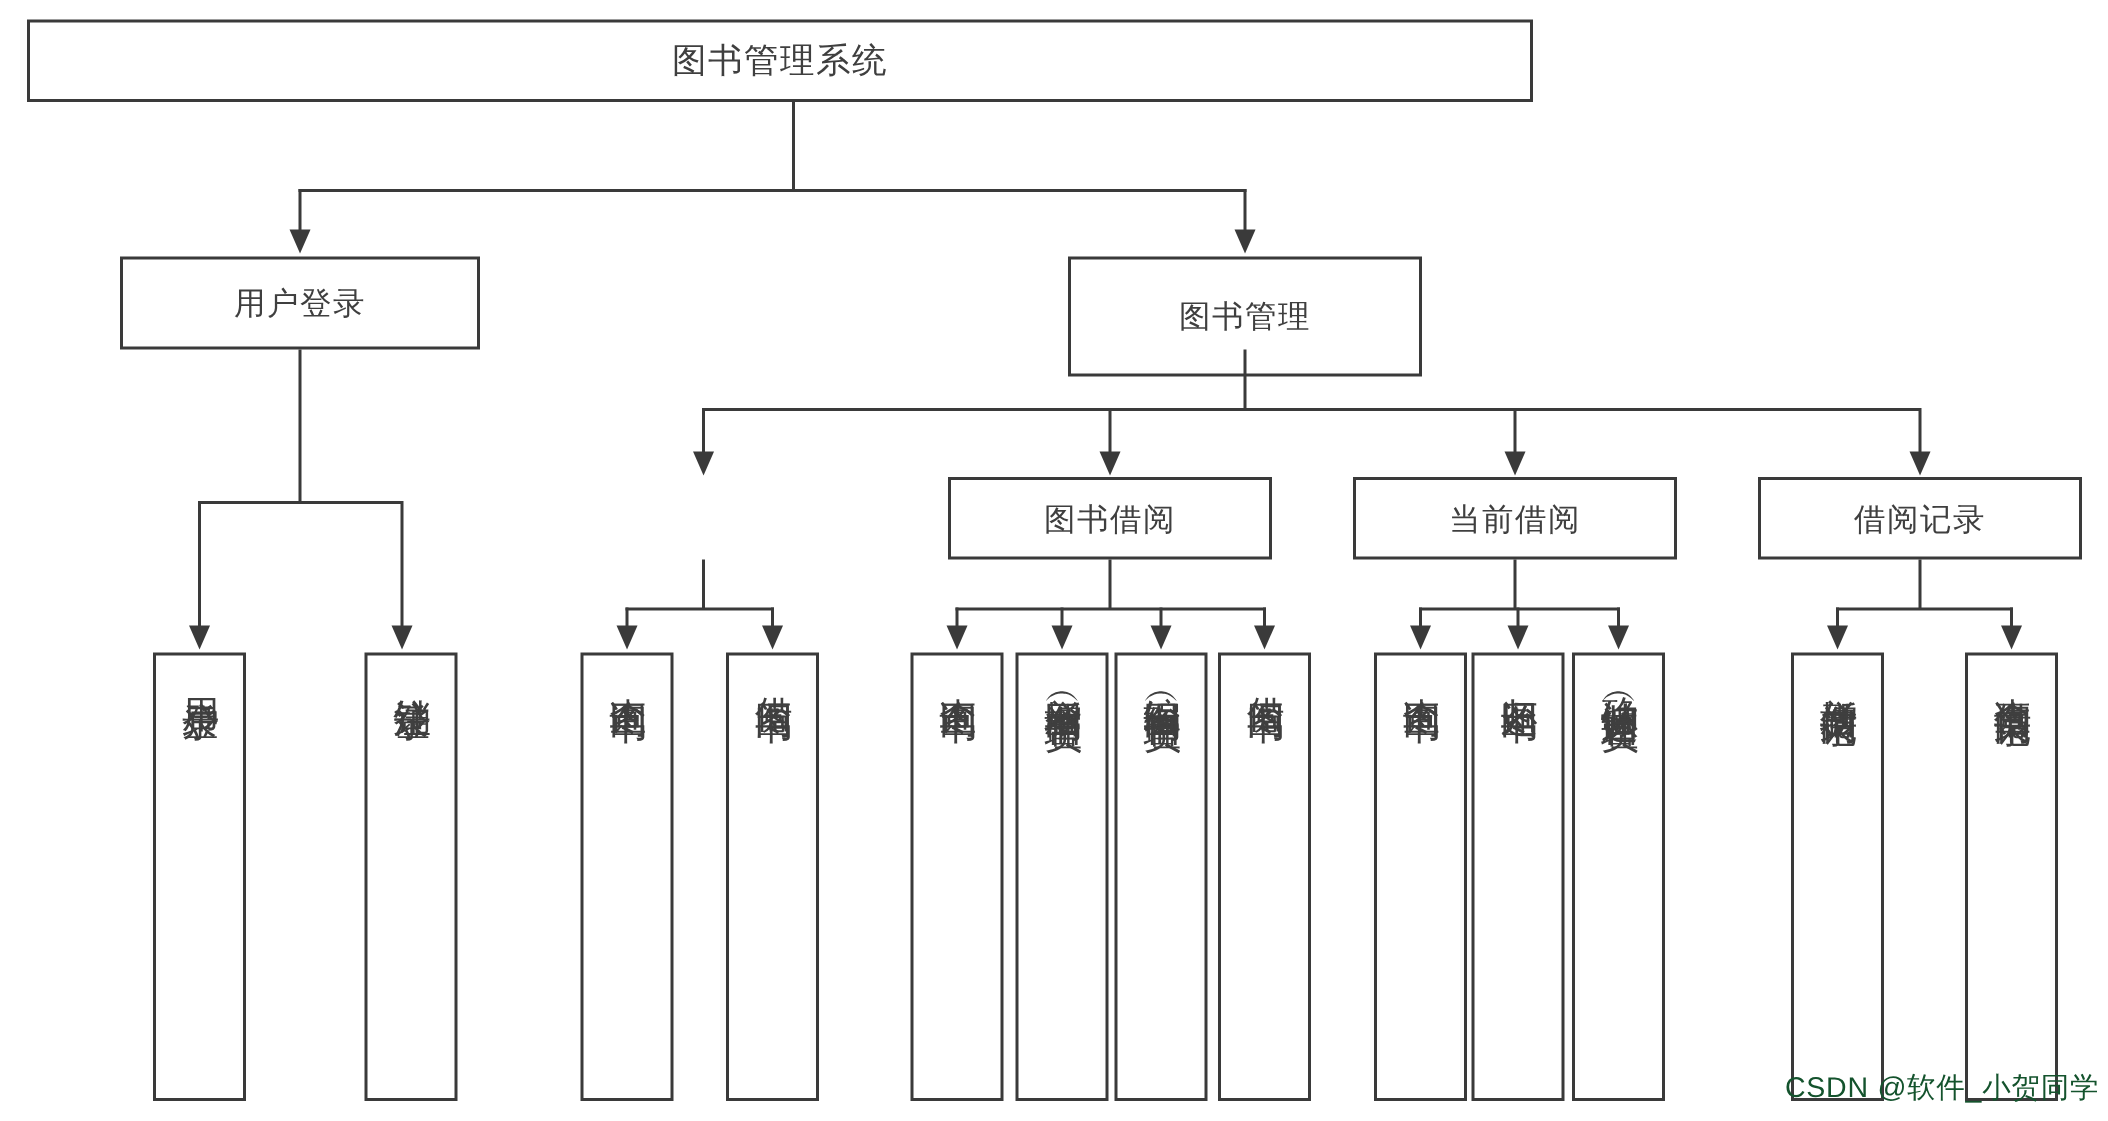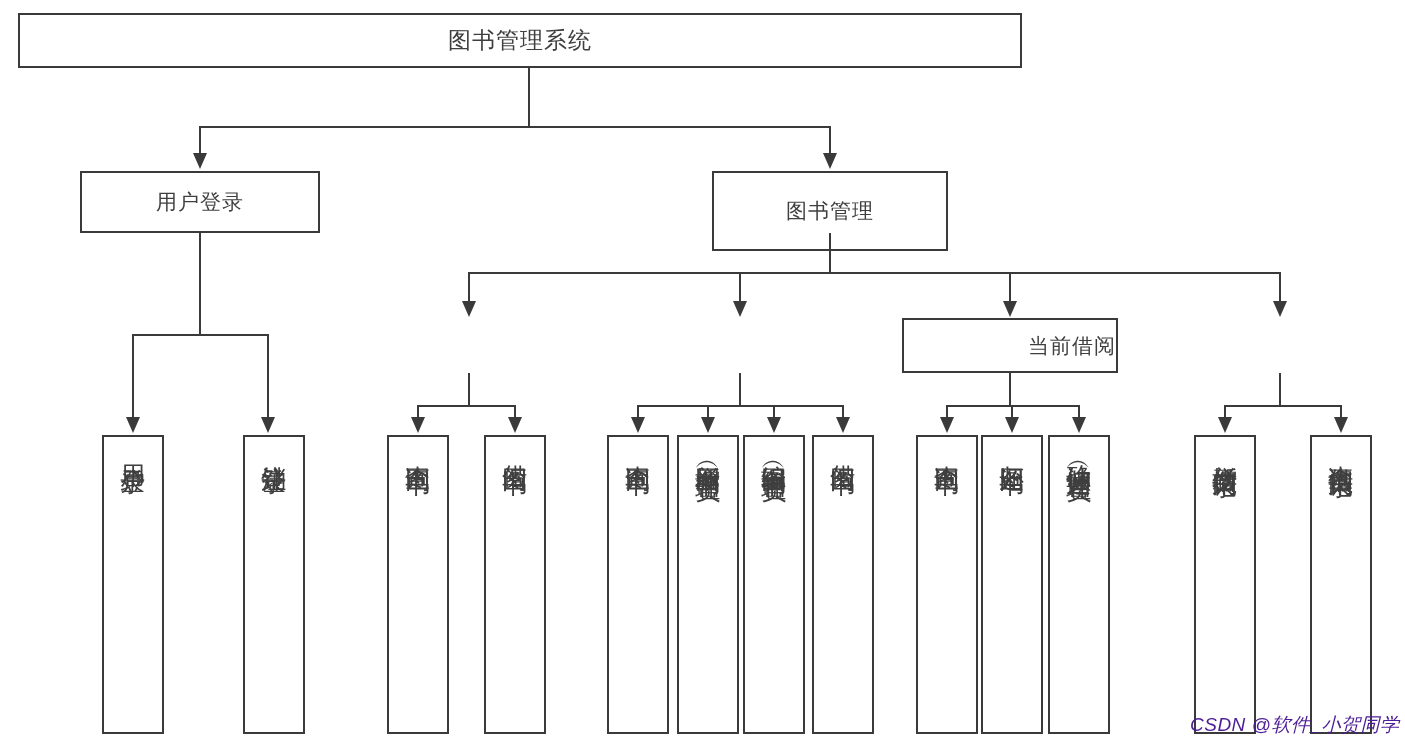--- a/index.html
+++ b/index.html
@@ -54,25 +54,24 @@
     border-left:7px solid transparent;
     border-right:7px solid transparent;
     border-top:16px solid #3a3a3a;
   }
 
   
   #watermark{
     position:absolute;
     left:1190px;top:712px;
     font-size:19px;
-    color:#4c1d95;
+    color:#14532d;
     white-space:nowrap;
     letter-spacing:0.5px;
     pointer-events:none;
-    font-style:italic;
   }
 </style>
 </head>
 <body>
 
 <div id="canvas">
 
   <div class="node h root" style="left:18px;top:13px;width:1004px;height:55px;">
     <span>图书管理系统</span>
   </div>
@@ -103,22 +102,28 @@
   <div class="ln hline" style="left:468px;top:272px;width:812px;"></div>
   <div class="ln vline" style="left:468px;top:272px;height:30px;"></div>
   <div class="ln vline" style="left:739px;top:272px;height:30px;"></div>
   <div class="ln vline" style="left:1009px;top:272px;height:30px;"></div>
   <div class="ln vline" style="left:1279px;top:272px;height:30px;"></div>
   <div class="arrow" style="left:462px;top:301px;"></div>
   <div class="arrow" style="left:733px;top:301px;"></div>
   <div class="arrow" style="left:1003px;top:301px;"></div>
   <div class="arrow" style="left:1273px;top:301px;"></div>
 
-  <div class="node h" style="left:902px;top:318px;width:216px;height:55px;justify-content:flex-end;">
+  <div class="node h" style="left:632px;top:318px;width:216px;height:55px;">
+    <span>图书借阅</span>
+  </div>
+  <div class="node h" style="left:902px;top:318px;width:216px;height:55px;">
     <span>当前借阅</span>
+  </div>
+  <div class="node h" style="left:1172px;top:318px;width:216px;height:55px;">
+    <span>借阅记录</span>
   </div>
 
   <div class="ln vline" style="left:468px;top:373px;height:33px;"></div>
   <div class="ln hline" style="left:417px;top:405px;width:99px;"></div>
   <div class="ln vline" style="left:417px;top:405px;height:14px;"></div>
   <div class="ln vline" style="left:514px;top:405px;height:14px;"></div>
   <div class="arrow" style="left:411px;top:417px;"></div>
   <div class="arrow" style="left:508px;top:417px;"></div>
 
   <div class="ln vline" style="left:739px;top:373px;height:33px;"></div>

